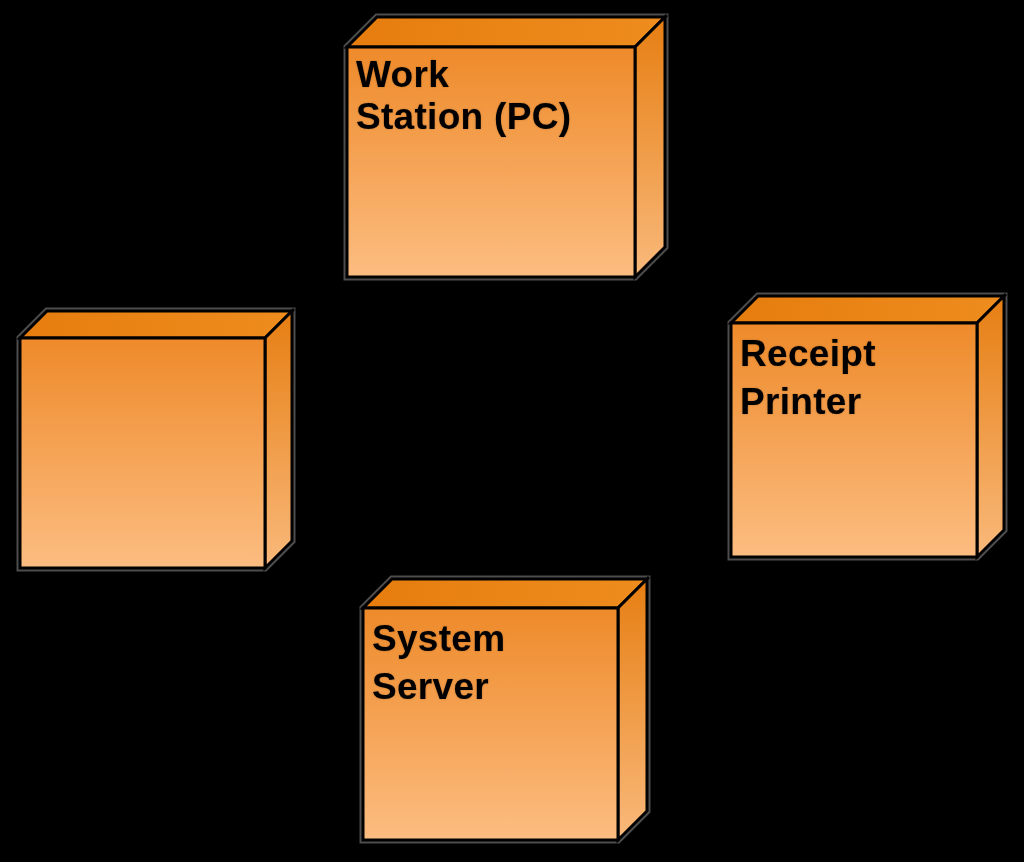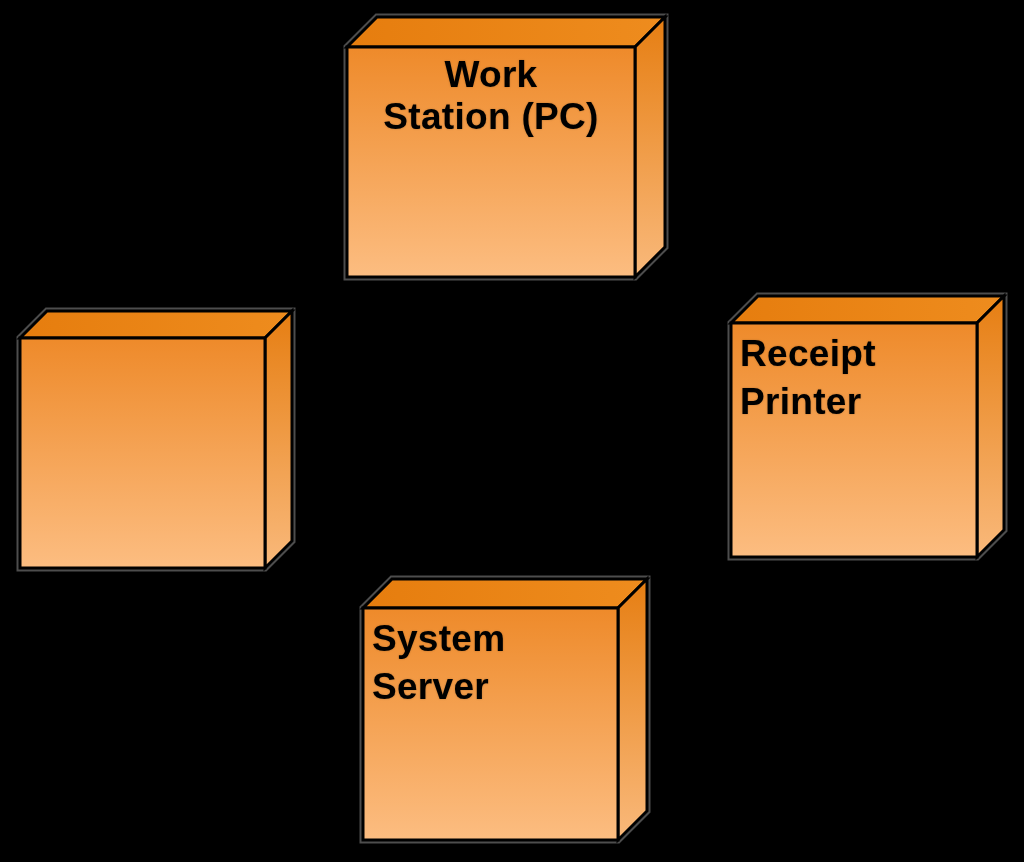--- a/index.html
+++ b/index.html
@@ -34,21 +34,21 @@
     letter-spacing: 0.3px;
     line-height: 48px;
     color: #000000;
     white-space: pre-line;
     text-shadow: 0 0 2px rgba(0,0,0,0.25);
   }
   .lh-tight .node-label {
     line-height: 42px;
   }
   
-  .node-work-station   { left: 347px; top: 17px;  width: 318px; height: 260px; text-align: center; }
+  .node-work-station   { left: 347px; top: 17px;  width: 318px; height: 260px; }
   .node-barcode-scanner{ left: 20px;  top: 311px; width: 272px; height: 257px; }
   .node-receipt-printer{ left: 731px; top: 296px; width: 273px; height: 261px; }
   .node-system-server  { left: 363px; top: 579px; width: 284px; height: 261px; }
 
   .node-work-station    .node-label { left: 0; top: 30px; width: 288px; height: 230px; }
   .node-barcode-scanner .node-label { left: 0; top: 27px; width: 245px; height: 230px; }
   .node-receipt-printer .node-label { left: 0; top: 27px; width: 246px; height: 234px; }
   .node-system-server   .node-label { left: 0; top: 29px; width: 255px; height: 232px; }
 </style>
 </head>

